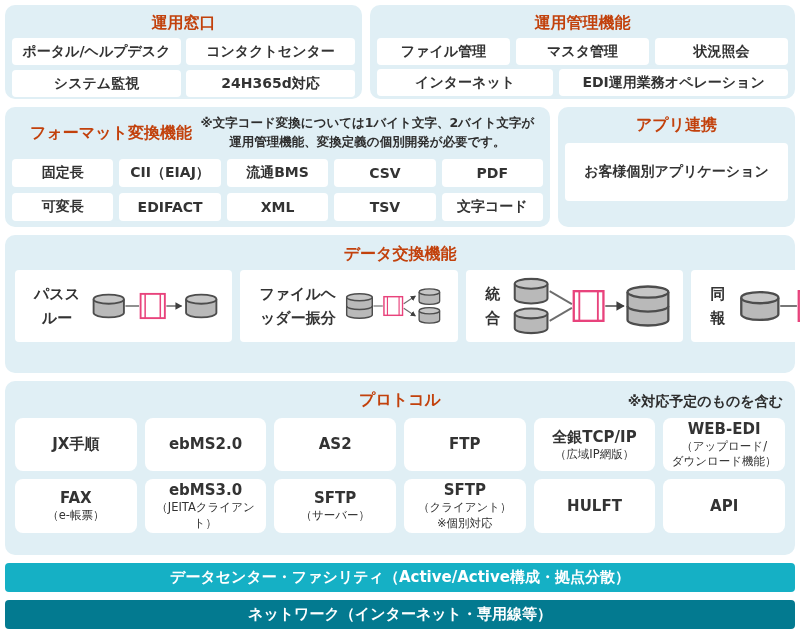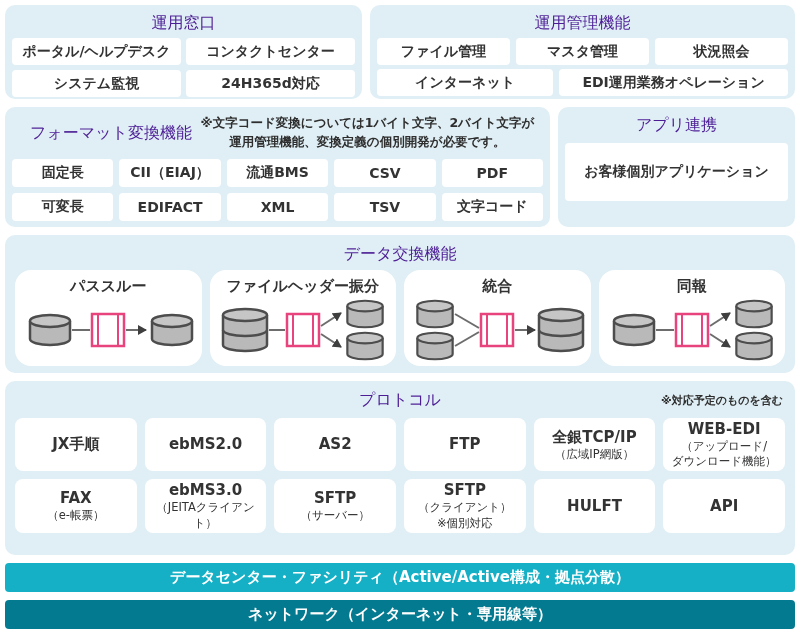--- a/index.html
+++ b/index.html
@@ -17,22 +17,22 @@
   .row { display: flex; gap: 8px; }
   .row1 { height: 94px; }
   .row2 { height: 120px; }
   .panel {
     background: #e0eff5;
     border-radius: 10px;
     padding: 7px 7px;
   }
   .panel h2 {
     text-align: center;
-    font-size: 16px; font-weight: 400;
-    color: #4c1d95;
+    font-size: 16px; font-weight: 700;
+    color: #c2410c;
     line-height: 22px;
   }
   .panel-opwindow { width: 357px; }
   .panel-opmgmt { flex: 1; }
   .chip {
     background: #ffffff;
     border-radius: 4px;
     display: flex; align-items: center; justify-content: center;
     font-size: 14px; font-weight: 700; color: #333333;
   }
@@ -58,34 +58,34 @@
   .grid5 {
     margin-top: 7px;
     display: grid; grid-template-columns: repeat(5, 1fr);
     gap: 6px; grid-auto-rows: 28px;
   }
   .panel-app { flex: 1; }
   .app-chip { height: 58px; margin-top: 7px; border-radius: 4px; }
   .panel-exchange { height: 138px; padding: 8px 10px; }
   .cards4 { display: flex; gap: 8px; margin-top: 5px; }
   .card {
-    flex: 1; background: #ffffff; border-radius: 16px;
-    padding: 4px 2px;
-    display: flex; flex-direction: column; align-items: center;
+    flex: 1; background: #ffffff; border-radius: 4px;
+    padding: 4px 13px;
+    display: flex; flex-direction: row; align-items: center;
   }
   .card-label {
     font-size: 15px; font-weight: 700; color: #333333;
     line-height: 24px; text-align: center;
   }
   .card svg { display: block; }
   .panel-protocol { height: 174px; padding: 8px 10px; }
   .proto-header { position: relative; height: 24px; }
   .proto-note {
     position: absolute; right: 2px; top: 4px;
-    font-size: 11px; font-weight: 700; color: #2e2e2e;
+    font-size: 14px; font-weight: 700; color: #2e2e2e;
   }
   .grid6 {
     margin-top: 5px;
     display: grid; grid-template-columns: repeat(6, 1fr);
     grid-auto-rows: 1fr;
     gap: 8px;
     height: 98px;
   }
   .proto-cell {
     background: #ffffff; border-radius: 8px;

